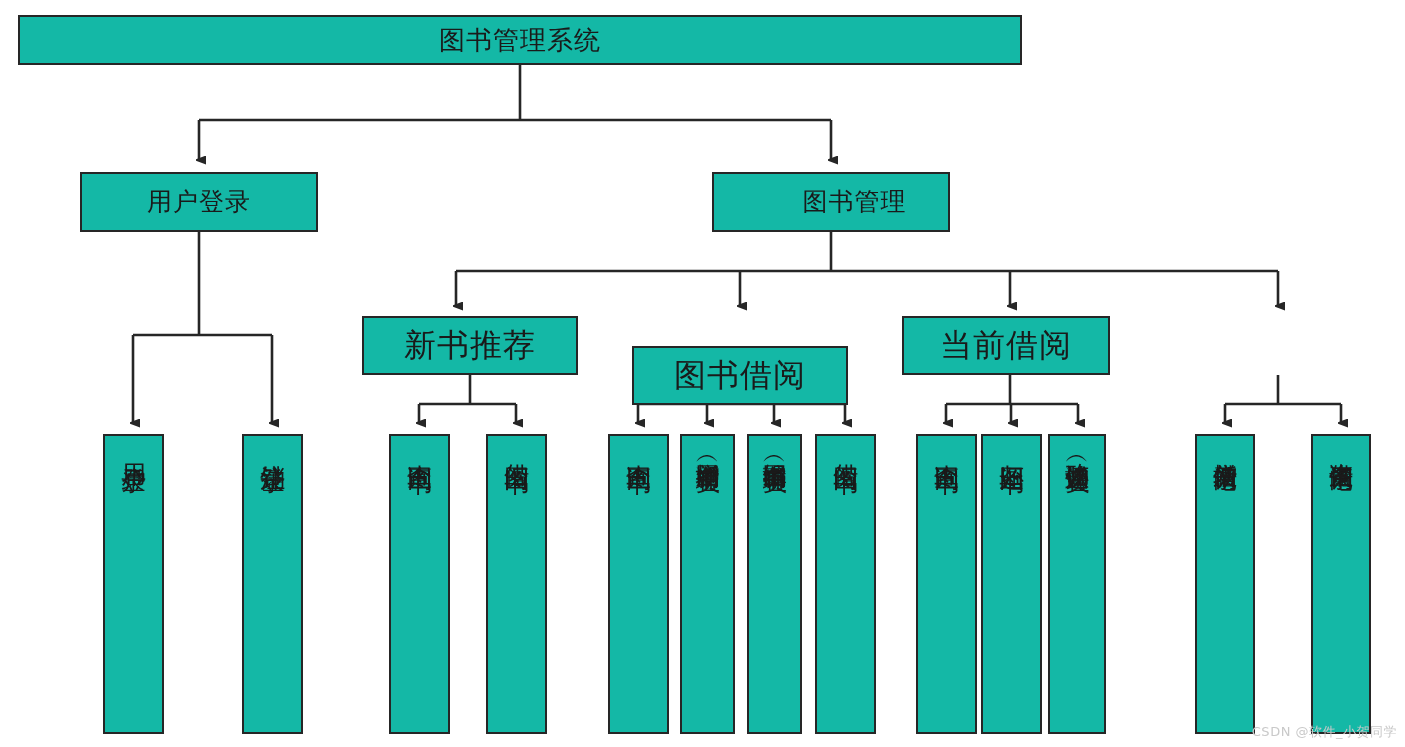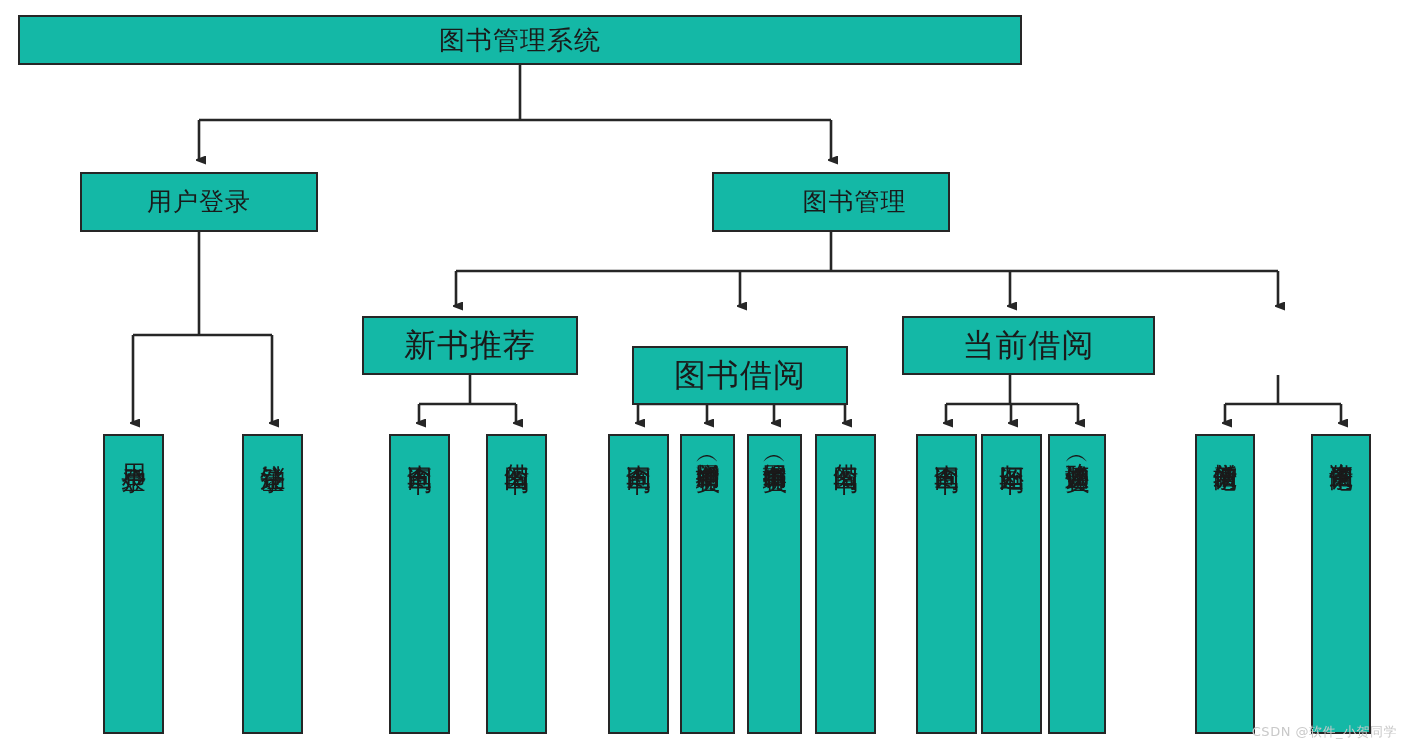--- a/index.html
+++ b/index.html
@@ -139,21 +139,21 @@
   <div class="node level1" style="left:712px; top:172px; width:238px; height:60px;padding-left:47px;">
     <span class="label">图书管理</span>
   </div>
 
   <div class="node level2" style="left:362px; top:316px; width:216px; height:59px;">
     <span class="label">新书推荐</span>
   </div>
   <div class="node level2" style="left:632px; top:316px; width:216px; height:59px;margin-top:30px;">
     <span class="label">图书借阅</span>
   </div>
-  <div class="node level2" style="left:902px; top:316px; width:253px; height:59px;">
+  <div class="node level2" style="left:902px; top:316px; width:208px; height:59px;">
     <span class="label">当前借阅</span>
   </div>
 
   <div class="node leaf" style="left:103px; top:434px; width:61px; height:300px;">
     <span class="label">用户登录</span>
   </div>
   <div class="node leaf" style="left:242px; top:434px; width:61px; height:300px;">
     <span class="label">注销登录</span>
   </div>
 

